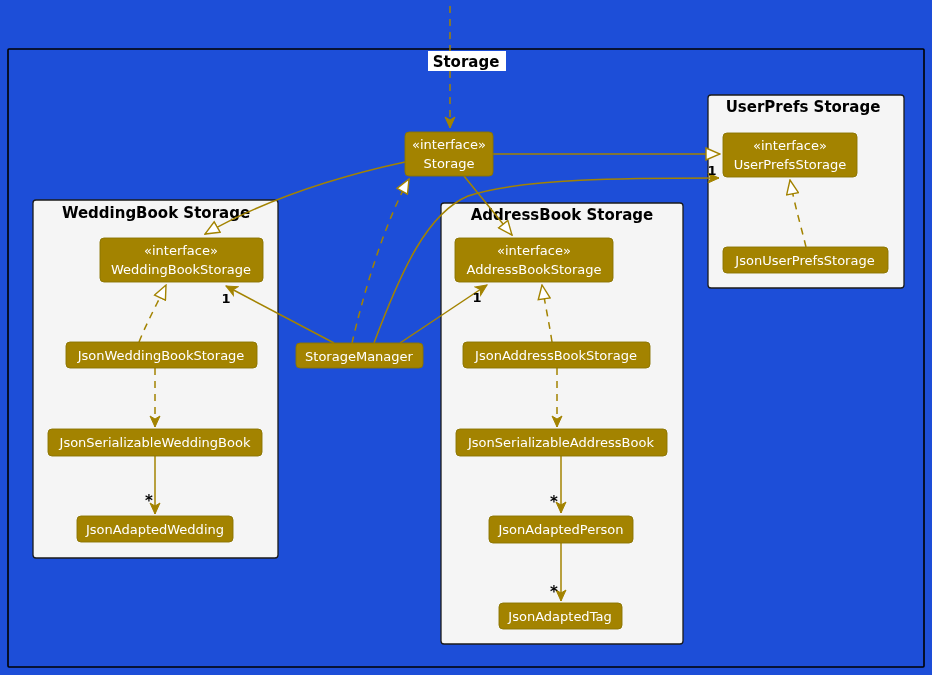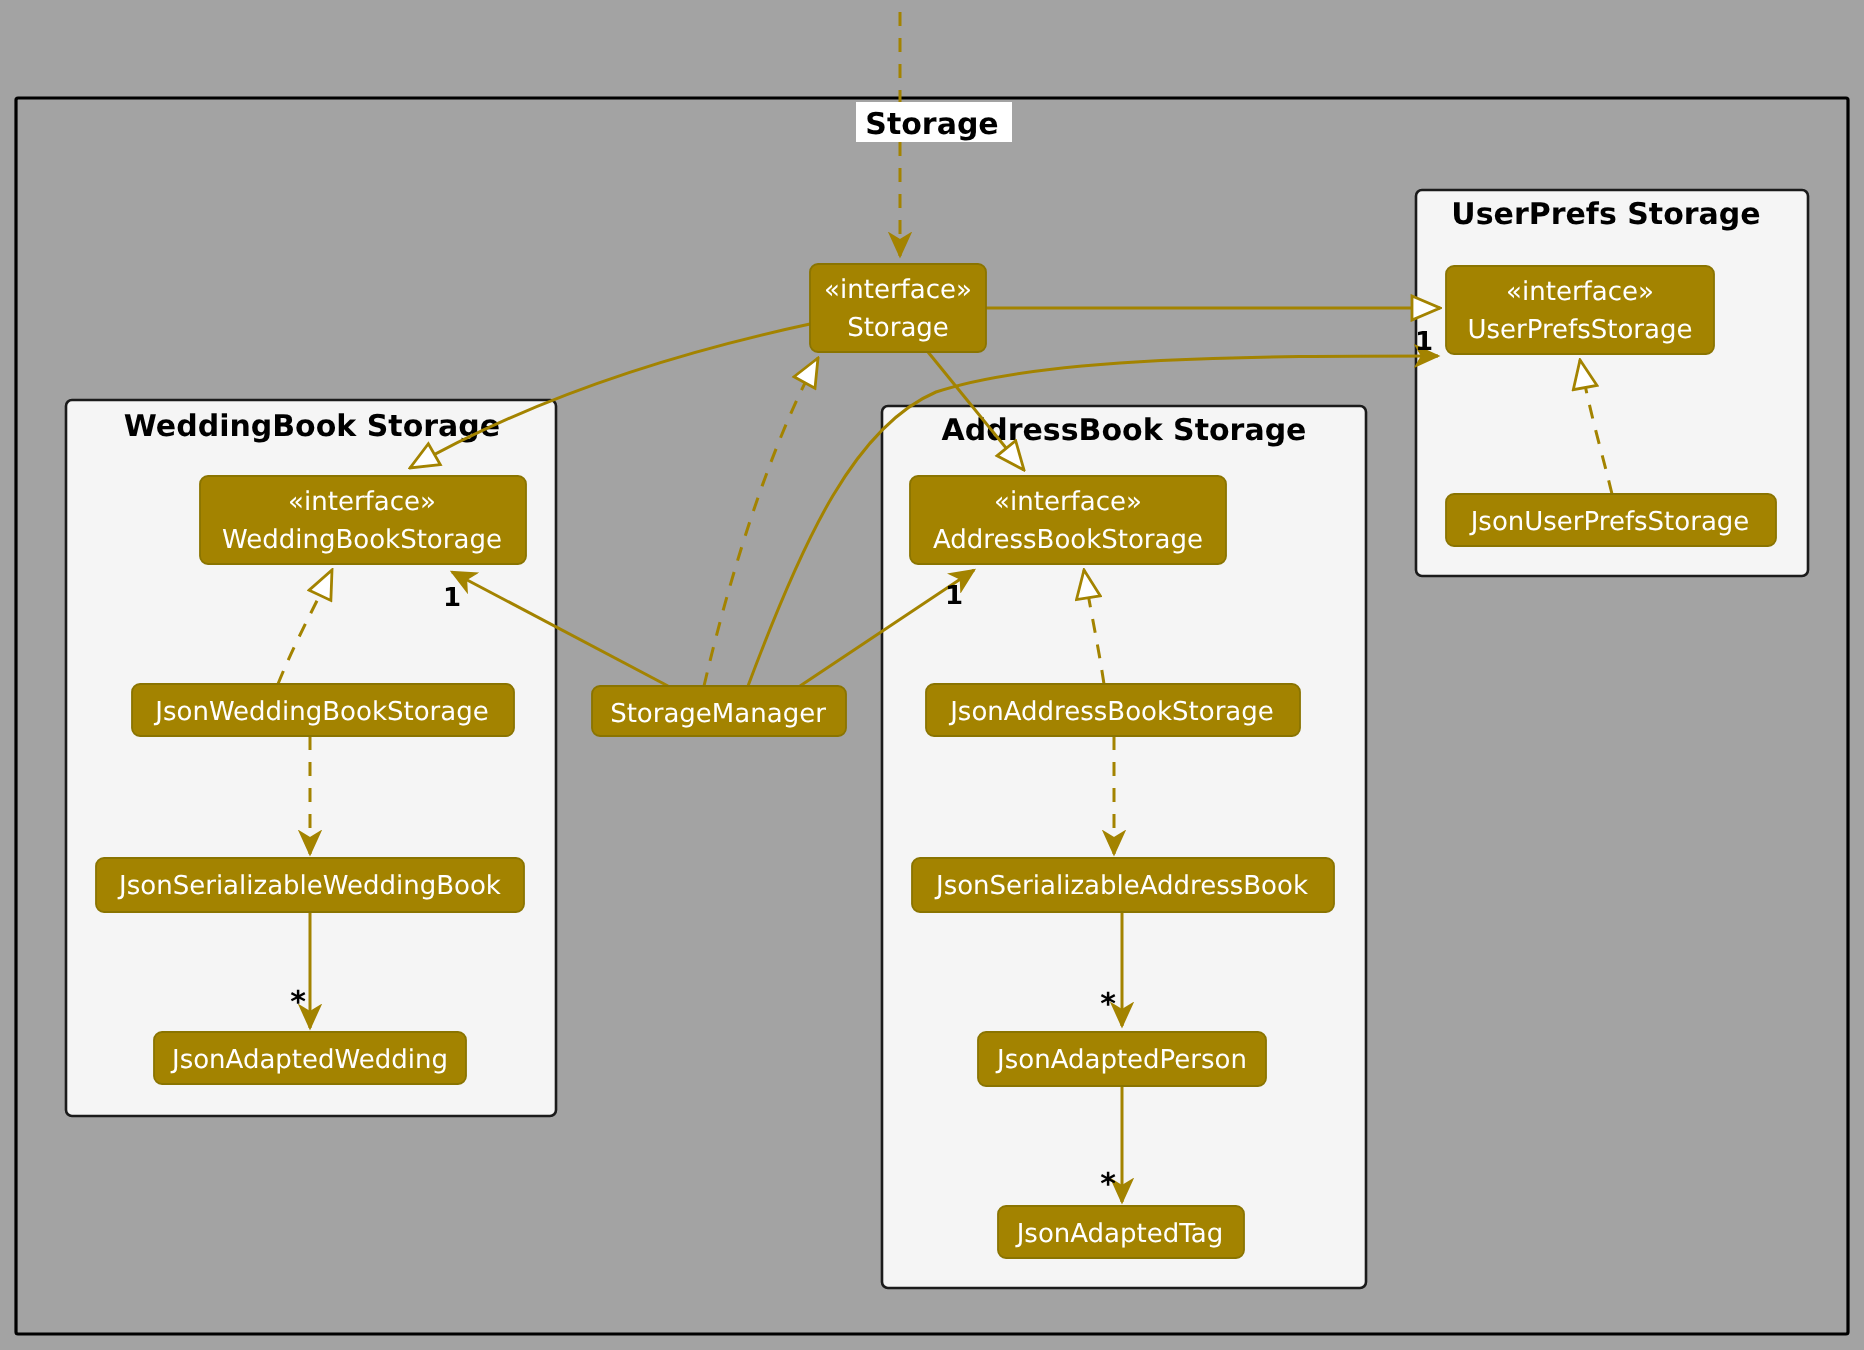--- a/index.html
+++ b/index.html
@@ -5,21 +5,21 @@
   html, body {
     margin: 0;
     padding: 0;
     background: #ffffff;
     font-family: "DejaVu Sans", sans-serif;
   }
   .stage {
     position: relative;
     width: 932px;
     height: 675px;
-    background: #a3a3a3;
+    background: #1d4ed8;
     overflow: hidden;
   }
   svg text { user-select: none; }
   .pkg-rect   { fill: #F5F5F5; stroke: #1B1B1B; stroke-width: 1.3; }
   .frame-rect { fill: none;    stroke: #000000; stroke-width: 1.6; }
   .node-rect  { fill: #A38300; stroke: #8A7400; stroke-width: 0.9; }
   .node-text  { fill: #FFFFFF; font-size: 13px; text-anchor: middle; }
   .pkg-title  { fill: #000000; font-size: 15px; font-weight: bold; text-anchor: middle; }
   .dia-title  { fill: #000000; font-size: 15px; font-weight: bold; text-anchor: middle; }
   .mult       { fill: #000000; font-size: 13px; font-weight: bold; text-anchor: middle; }

